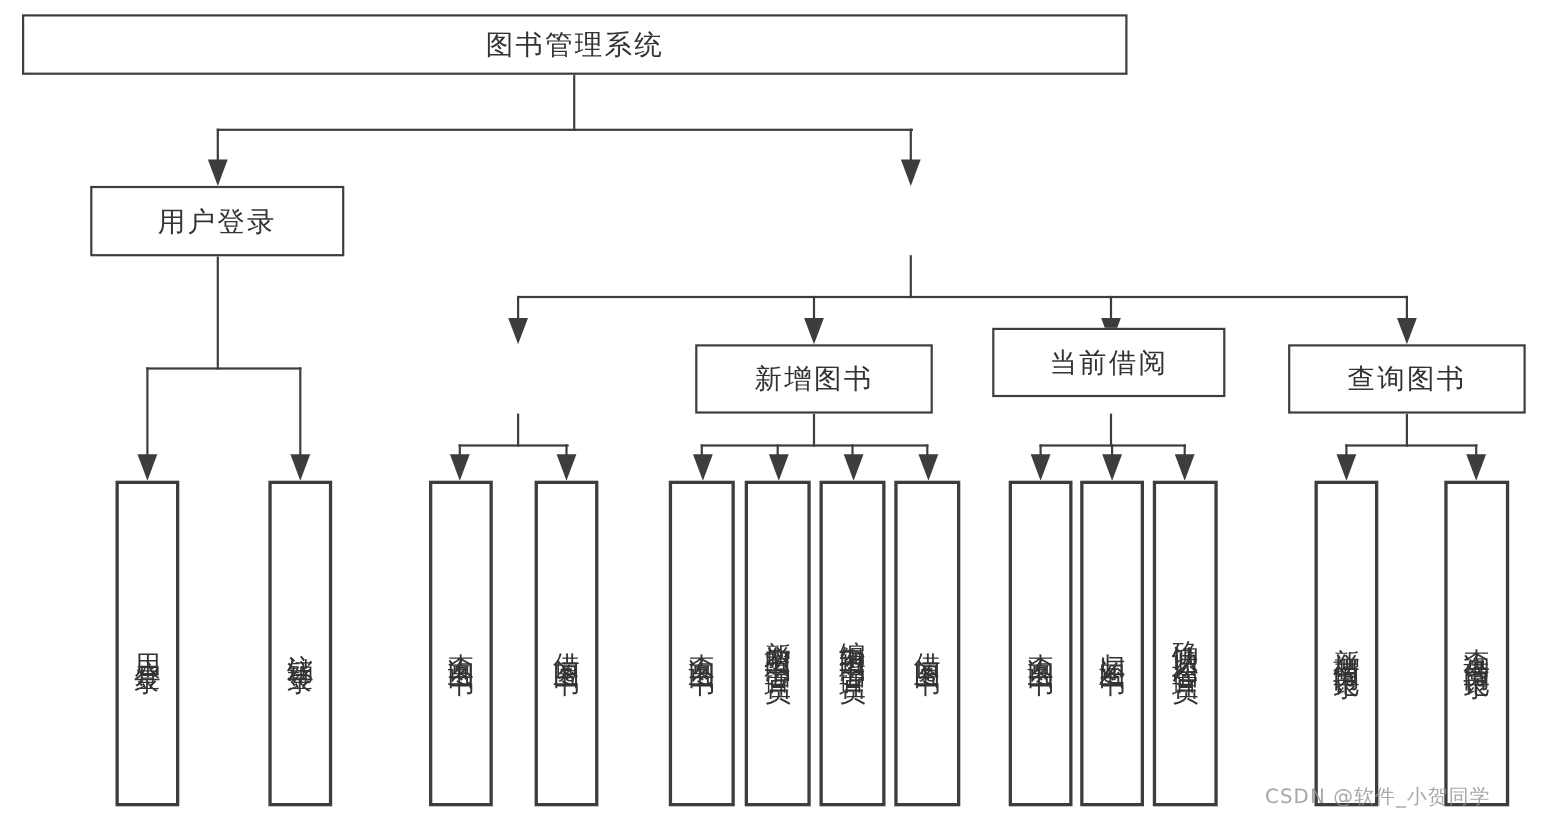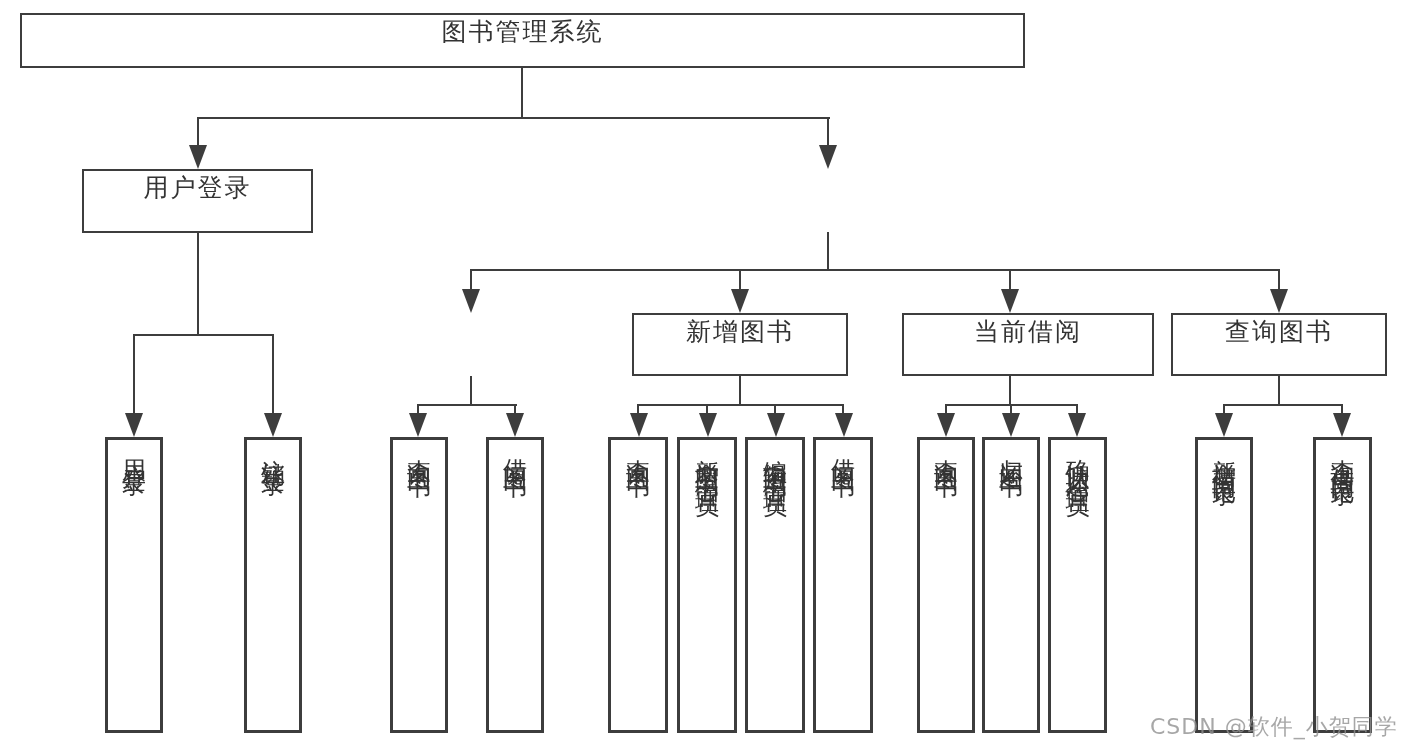--- a/index.html
+++ b/index.html
@@ -21,38 +21,38 @@
     border-right: 9px solid transparent;
     border-top: 24px solid #3d3d3d;
   }
   
   .box {
     position: absolute;
     box-sizing: border-box;
     border: 2px solid #3d3d3d;
     background: #ffffff;
     display: flex;
-    align-items: flex-start;
+    align-items: center;
     justify-content: center;
     color: #333333;
   }
   .box.hnode { font-size: 25px; letter-spacing: 2px; }
   .box.leaf  { border-width: 3px; }
   .vlabel {
     writing-mode: vertical-rl;
     text-orientation: mixed;
     font-size: 24px;
     letter-spacing: 5px;
     line-height: 1;
   }
   .watermark {
     position: absolute;
     left: 1150px;
     top: 712px;
-    font-size: 22px;
+    font-size: 18px;
     color: rgba(145, 145, 145, 0.8);
     letter-spacing: 1px;
     white-space: nowrap;
     z-index: 5;
   }
 </style>
 </head>
 <body>
 
 <div class="canvas">
@@ -120,21 +120,21 @@
     <span>图书管理系统</span>
   </div>
 
   <div class="box hnode" style="left:82px;top:169px;width:231px;height:64px">
     <span>用户登录</span>
   </div>
 
   <div class="box hnode" style="left:632px;top:313px;width:216px;height:63px">
     <span>新增图书</span>
   </div>
-  <div class="box hnode" style="left:902px;top:313px;width:252px;height:63px">
+  <div class="box hnode" style="left:902px;top:298px;width:212px;height:63px">
     <span>当前借阅</span>
   </div>
   <div class="box hnode" style="left:1171px;top:313px;width:216px;height:63px">
     <span>查询图书</span>
   </div>
 
   <div class="box leaf" style="left:105px;top:437px;width:58px;height:296px">
     <span class="vlabel">用户登录</span>
   </div>
   <div class="box leaf" style="left:244px;top:437px;width:58px;height:296px">

